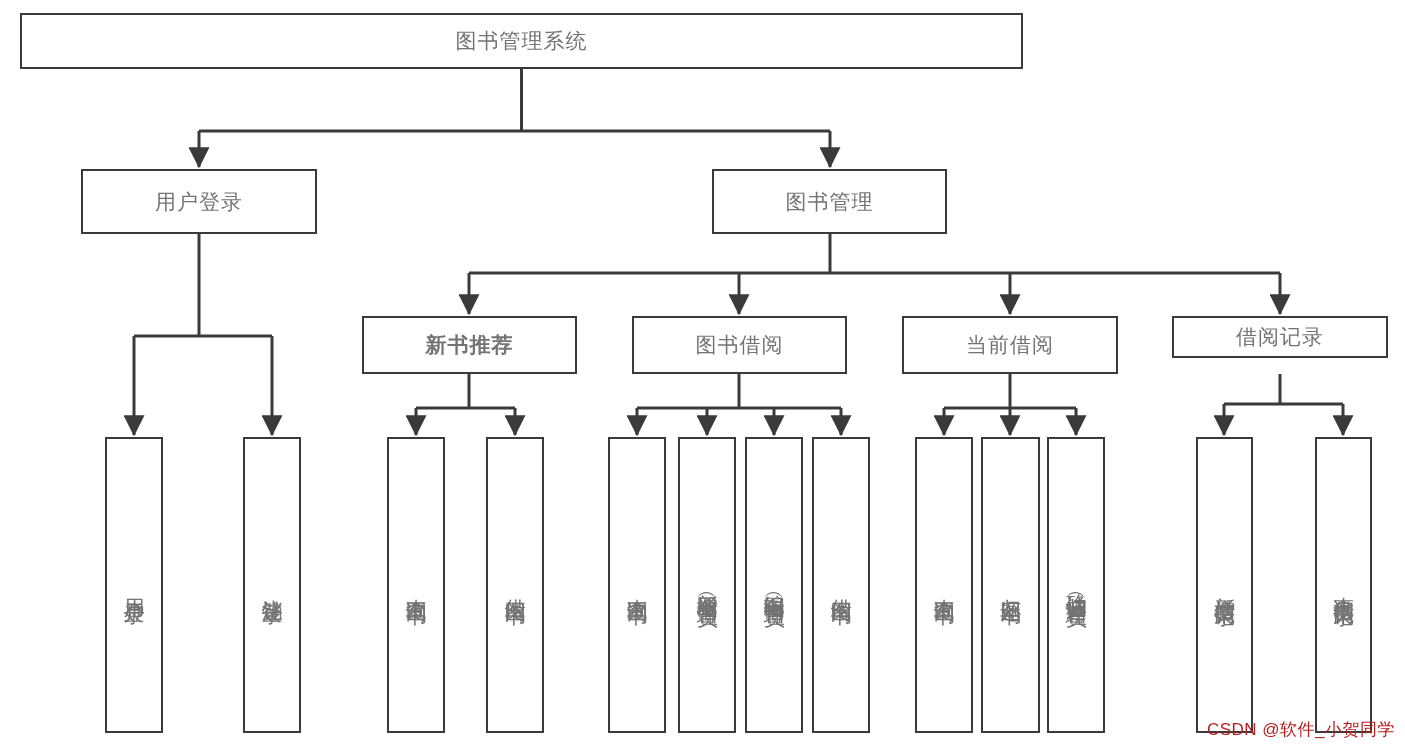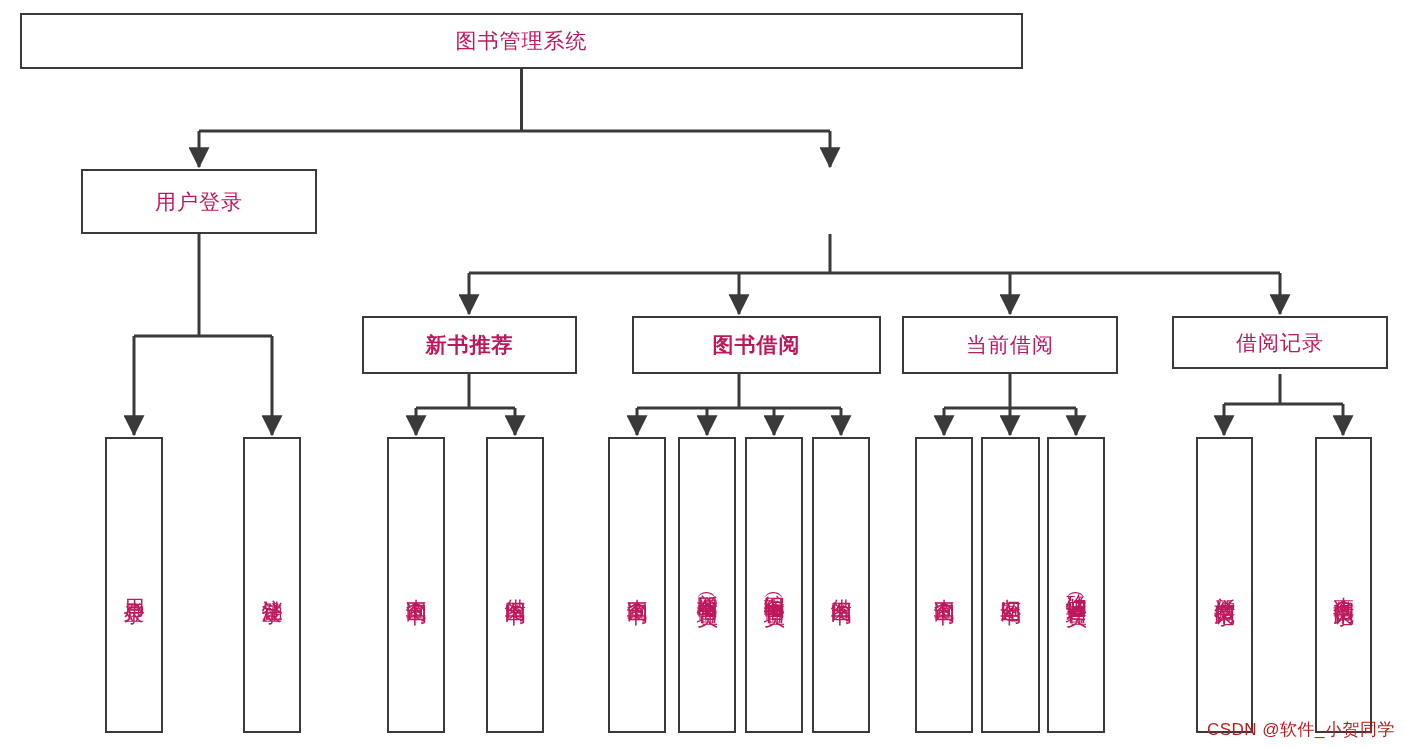--- a/index.html
+++ b/index.html
@@ -25,21 +25,21 @@
     height: 747px;
   }
   .node {
     position: absolute;
     box-sizing: border-box;
     background: #ffffff;
     border: 2px solid #3a3a3a;
     display: flex;
     align-items: center;
     justify-content: center;
-    color: #be185d;
+    color: #737373;
   }
   .node.horiz {
     font-size: 21px;
     letter-spacing: 1px;
   }
   .node.vert {
     font-size: 21px;
     letter-spacing: 2px;
   }
   .node.vert .vtext {
@@ -121,31 +121,34 @@
     </g>
   </svg>
 
   <div class="node horiz" style="left:20px; top:13px; width:1003px; height:56px;">
     <span class="htext">图书管理系统</span>
   </div>
 
   <div class="node horiz" style="left:81px; top:169px; width:236px; height:65px;">
     <span class="htext">用户登录</span>
   </div>
+  <div class="node horiz" style="left:712px; top:169px; width:235px; height:65px;">
+    <span class="htext">图书管理</span>
+  </div>
 
   <div class="node horiz" style="left:362px; top:316px; width:215px; height:58px;font-weight:bold;">
     <span class="htext">新书推荐</span>
   </div>
-  <div class="node horiz" style="left:632px; top:316px; width:249px; height:58px;font-weight:bold;">
+  <div class="node horiz" style="left:632px; top:316px; width:215px; height:58px;">
     <span class="htext">图书借阅</span>
   </div>
   <div class="node horiz" style="left:902px; top:316px; width:216px; height:58px;">
     <span class="htext">当前借阅</span>
   </div>
-  <div class="node horiz" style="left:1172px; top:316px; width:216px; height:53px;">
+  <div class="node horiz" style="left:1172px; top:316px; width:216px; height:42px;">
     <span class="htext">借阅记录</span>
   </div>
 
   <div class="node vert" style="left:105px; top:437px; width:58px; height:296px;">
     <span class="vtext">用户登录</span>
   </div>
   <div class="node vert" style="left:243px; top:437px; width:58px; height:296px;">
     <span class="vtext">注销登录</span>
   </div>
 

